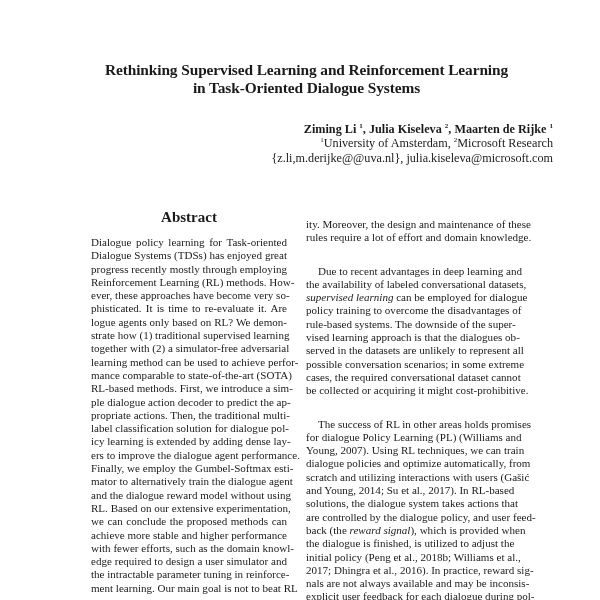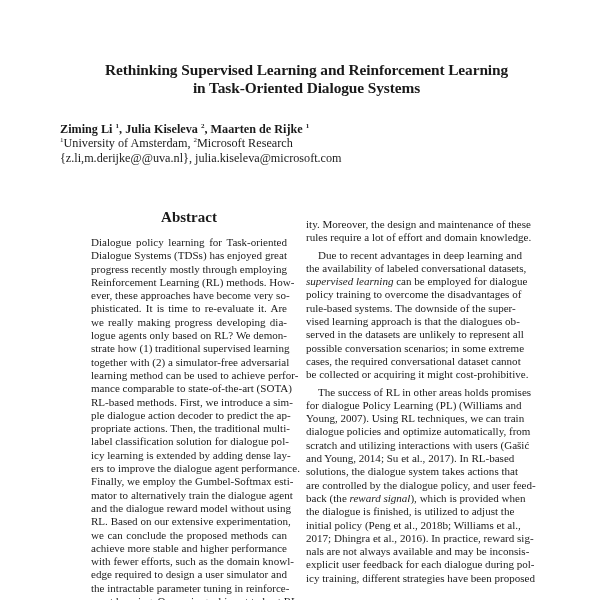--- a/index.html
+++ b/index.html
@@ -29,21 +29,21 @@
       font-weight: bold;
       font-size: 15.4px;
       line-height: 17.5px;
       letter-spacing: -0.1px;
     }
     .authors {
       position: absolute;
       left: 60px;
       width: 493px;
       top: 122px;
-      text-align: left;
+      text-align: right;
       font-size: 12.2px;
       line-height: 14.4px;
     }
     .authors .names {
       font-weight: bold;
     }
     .authors sup {
       font-size: 7px;
       vertical-align: 5px;
       line-height: 0;
@@ -69,21 +69,21 @@
       font-size: 15px;
       line-height: 14px;
       margin: 0 0 12px 0;
     }
     .col p {
       margin: 0;
       text-align: justify;
       hyphens: manual;
     }
     .col-right p + p {
-      margin-top: 4px;
+      margin-top: 20px;
     }
     .line {
       display: block;
       white-space: nowrap;
       text-align: justify;
       text-align-last: justify;
     }
     .line.last {
       text-align-last: left;
     }
@@ -116,21 +116,20 @@
 
   <div class="col col-left">
     <div class="abstract-heading">Abstract</div>
     <p id="abstract-body">
         <span class="line">Dialogue policy learning for Task-oriented</span>
         <span class="line">Dialogue Systems (TDSs) has enjoyed great</span>
         <span class="line">progress recently mostly through employing</span>
         <span class="line">Reinforcement Learning (RL) methods. How-</span>
         <span class="line">ever, these approaches have become very so-</span>
         <span class="line">phisticated.  It is time to re-evaluate it.  Are</span>
-        <span class="line">we really making progress developing dia-</span>
         <span class="line">logue agents only based on RL?  We demon-</span>
         <span class="line">strate how (1) traditional supervised learning</span>
         <span class="line">together with (2) a simulator-free adversarial</span>
         <span class="line">learning method can be used to achieve perfor-</span>
         <span class="line">mance comparable to state-of-the-art (SOTA)</span>
         <span class="line">RL-based methods.  First, we introduce a sim-</span>
         <span class="line">ple dialogue action decoder to predict the ap-</span>
         <span class="line">propriate actions.  Then, the traditional multi-</span>
         <span class="line">label classification solution for dialogue pol-</span>
         <span class="line">icy learning is extended by adding dense lay-</span>

